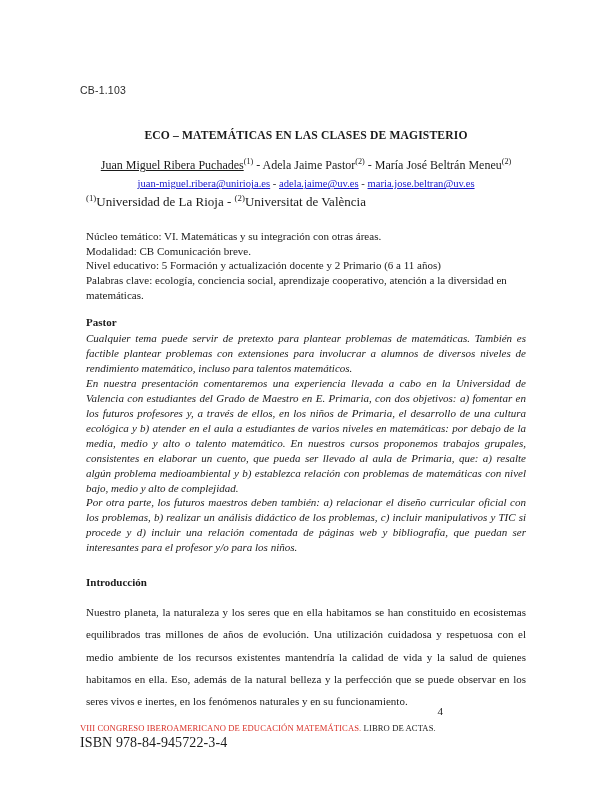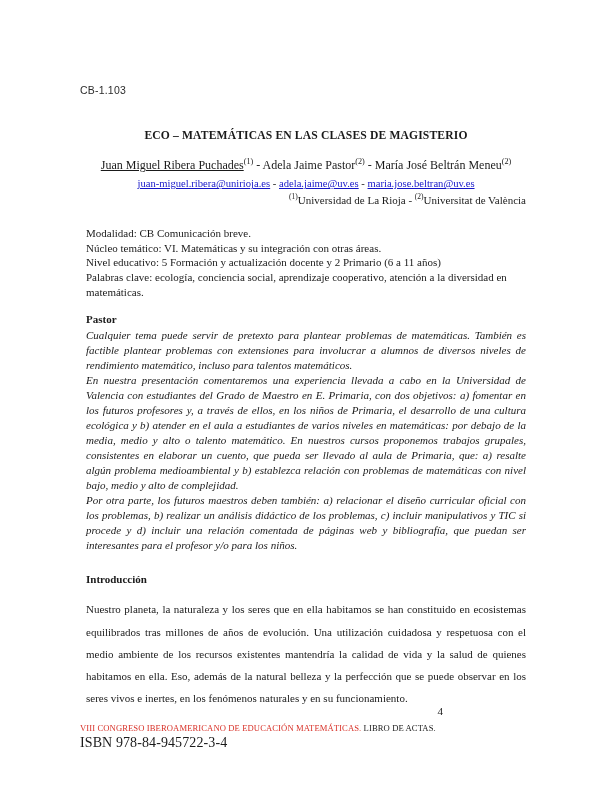--- a/index.html
+++ b/index.html
@@ -71,22 +71,22 @@
   .emails .mail {
     color: #1414c8;
     text-decoration: underline;
   }
   .emails .sep {
     color: #1a1a1a;
     text-decoration: none;
   }
 
   .affil {
-    font-size: 11px;
-    text-align: right;
+    font-size: 13px;
+    text-align: left;
     margin: 0 0 18px 0;
     line-height: 1.4;
   }
 
   sup {
     font-size: 0.68em;
     vertical-align: super;
     line-height: 0;
   }
 
@@ -175,22 +175,22 @@
 
     <div class="emails">
       <a class="mail" href="#">juan-miguel.ribera@unirioja.es</a><span class="sep"> - </span><a class="mail" href="#">adela.jaime@uv.es</a><span class="sep"> - </span><a class="mail" href="#">maria.jose.beltran@uv.es</a>
     </div>
 
     <div class="affil">
       <sup>(1)</sup><span>Universidad de La Rioja</span><span> - </span><sup>(2)</sup><span>Universitat de València</span>
     </div>
 
     <div class="meta">
+      <div>Núcleo temático: VI. Matemáticas y su integración con otras áreas.</div>
       <div>Modalidad: CB Comunicación breve.</div>
-      <div>Núcleo temático: VI. Matemáticas y su integración con otras áreas.</div>
       <div>Nivel educativo: 5 Formación y actualización docente y 2 Primario (6 a 11 años)</div>
       <div>Palabras clave: ecología, conciencia social, aprendizaje cooperativo, atención a la diversidad en matemáticas.</div>
     </div>
 
     <div class="abstract">
       <div class="section-head">Pastor</div>
       <p>Cualquier tema puede servir de pretexto para plantear problemas de matemáticas. También es factible plantear problemas con extensiones para involucrar a alumnos de diversos niveles de rendimiento matemático, incluso para talentos matemáticos.</p>
       <p>En nuestra presentación comentaremos una experiencia llevada a cabo en la Universidad de Valencia con estudiantes del Grado de Maestro en E. Primaria, con dos objetivos: a) fomentar en los futuros profesores y, a través de ellos, en los niños de Primaria, el desarrollo de una cultura ecológica y b) atender en el aula a estudiantes de varios niveles en matemáticas: por debajo de la media, medio y alto o talento matemático. En nuestros cursos proponemos trabajos grupales, consistentes en elaborar un cuento, que pueda ser llevado al aula de Primaria, que: a) resalte algún problema medioambiental y b) establezca relación con problemas de matemáticas con nivel bajo, medio y alto de complejidad.</p>
       <p>Por otra parte, los futuros maestros deben también: a) relacionar el diseño curricular oficial con los problemas, b) realizar un análisis didáctico de los problemas, c) incluir manipulativos y TIC si procede y d) incluir una relación comentada de páginas web y bibliografía, que puedan ser interesantes para el profesor y/o para los niños.</p>
     </div>

